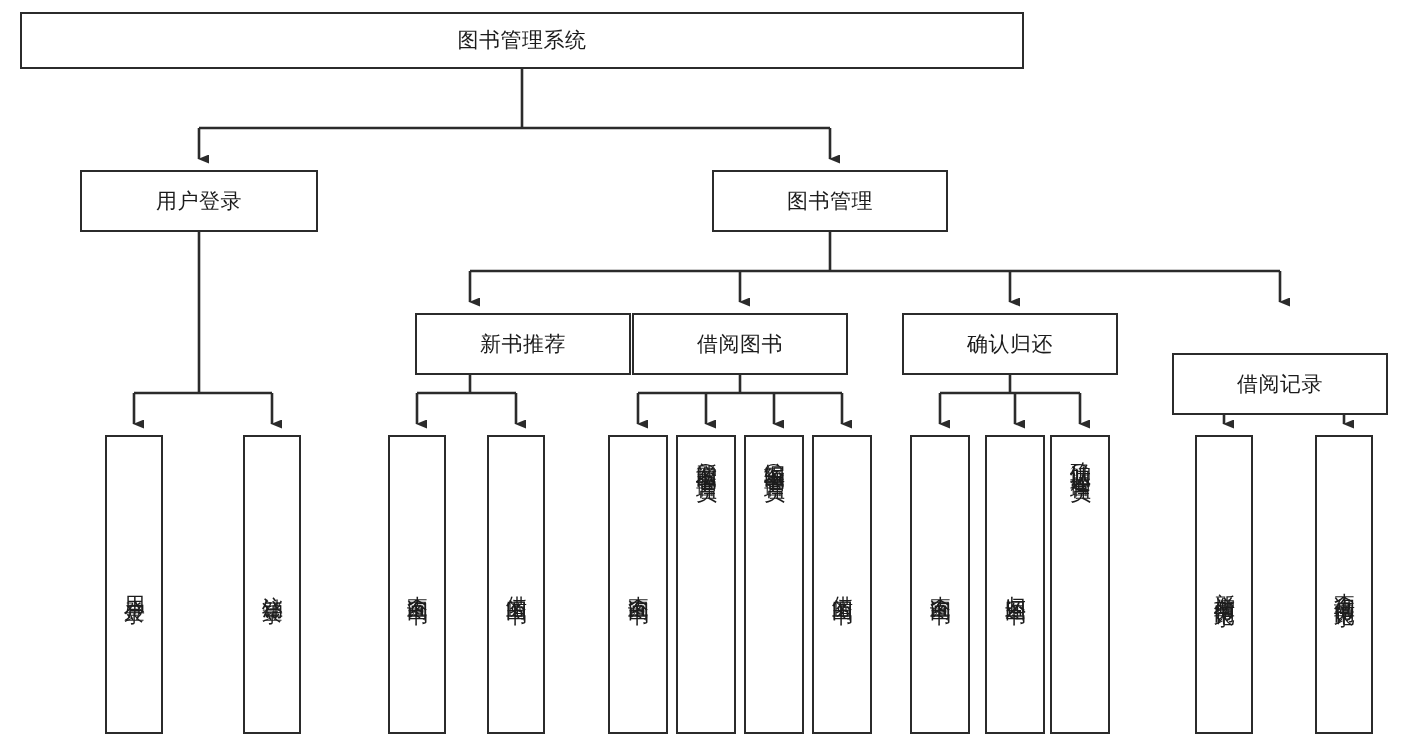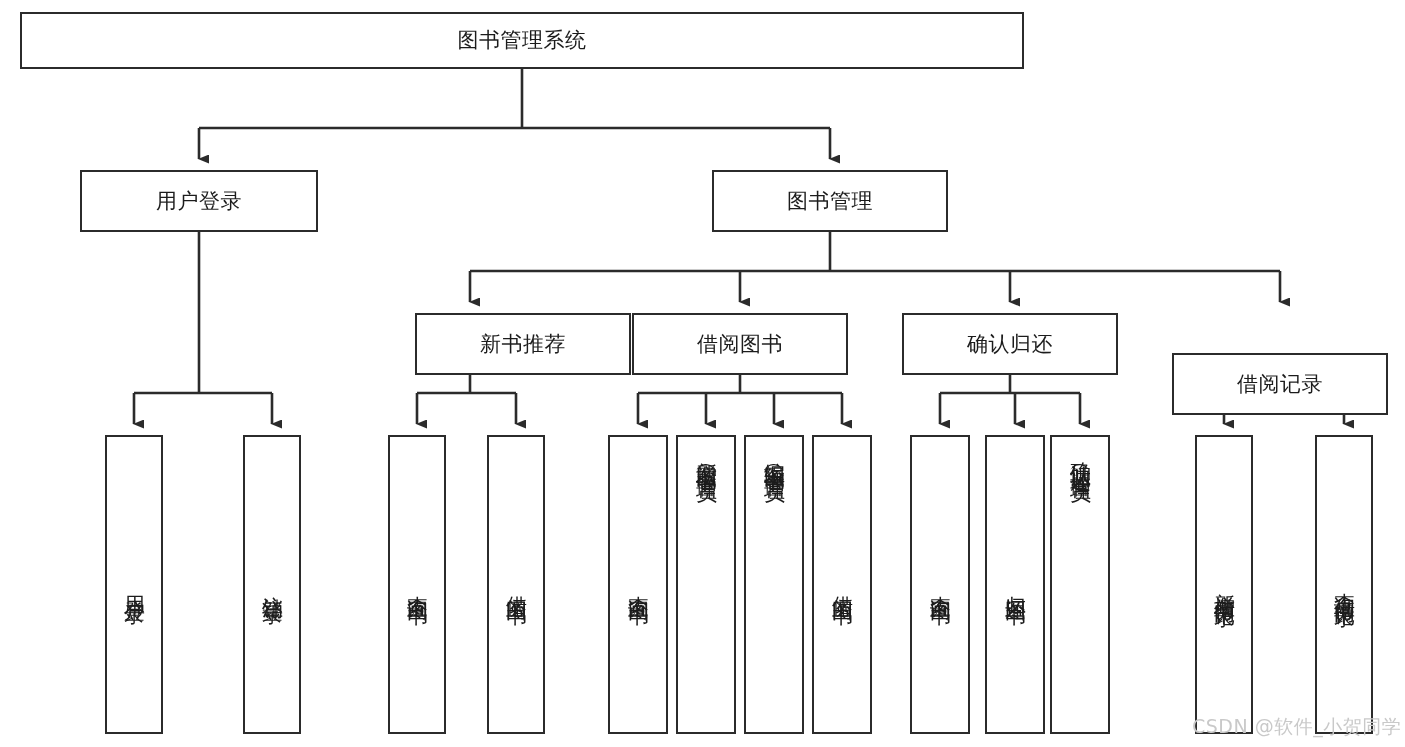--- a/index.html
+++ b/index.html
@@ -167,14 +167,13 @@
       <div class="node vertical" style="left: 1050px; top: 435px; width: 60px; height: 299px;">
         <span class="node-label">确认归还（管理员）</span>
       </div>
       <div class="node vertical mid" style="left: 1195px; top: 435px; width: 58px; height: 299px;">
         <span class="node-label">新增借阅记录</span>
       </div>
       <div class="node vertical mid" style="left: 1315px; top: 435px; width: 58px; height: 299px;">
         <span class="node-label">查询借阅记录</span>
       </div>
     </div>
-  <div class="watermark" style="left:1192px; top:714px;">CSDN @软件_小贺同学</div>
 </div>
 
 </body></html>

